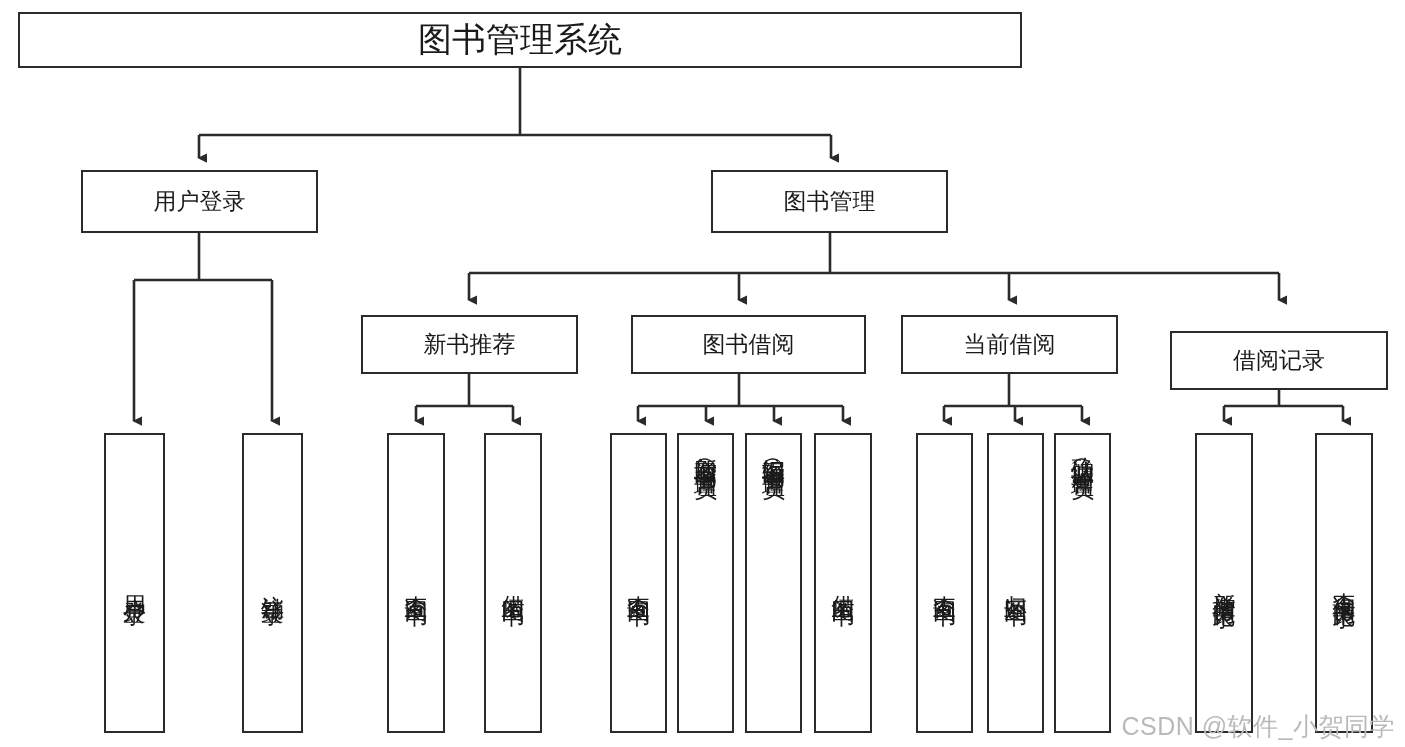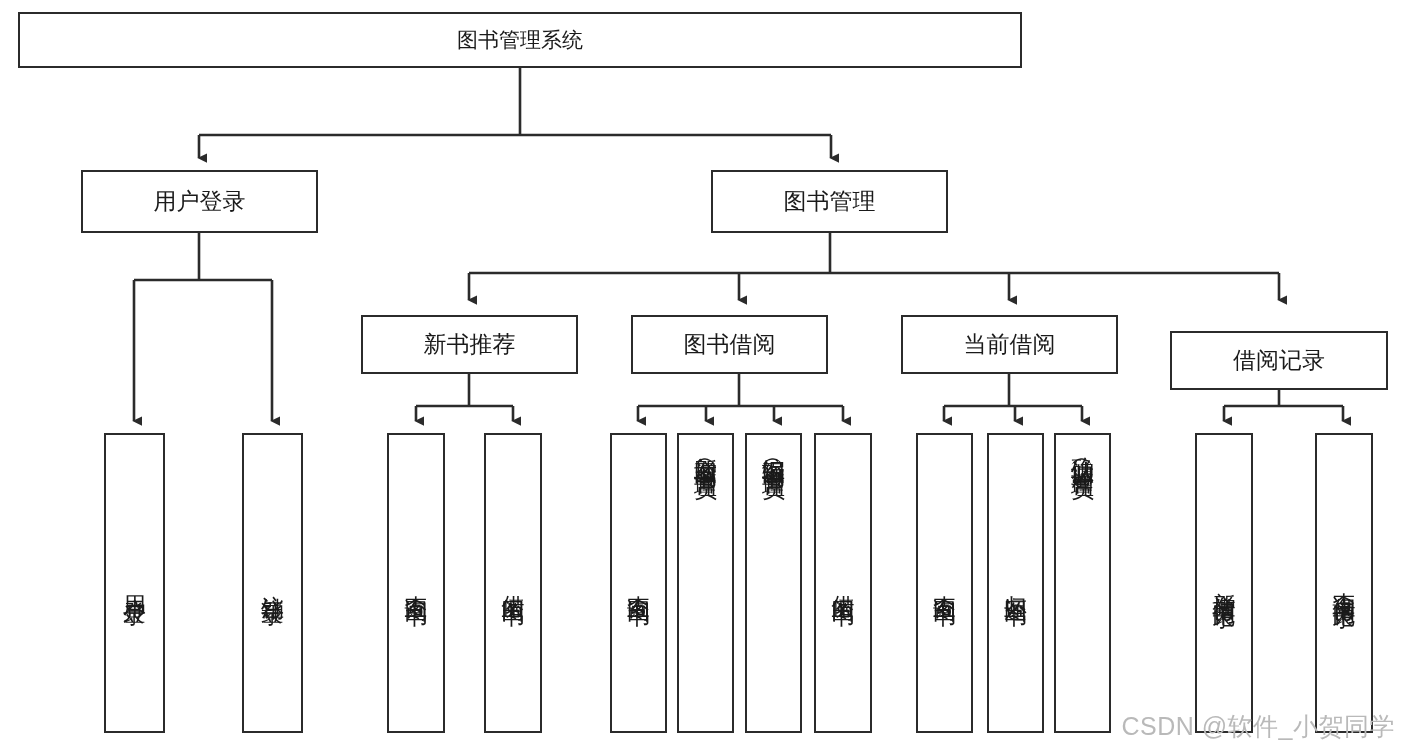--- a/index.html
+++ b/index.html
@@ -36,21 +36,21 @@
     color: #1a1a1a;
     z-index: 2;
   }
   .node .label {
     display: block;
     text-align: center;
     line-height: 1.15;
     white-space: nowrap;
   }
   .node-root .label {
-    font-size: 21px;
+    font-size: 34px;
   }
   .node-l2 .label {
     font-size: 23px;
   }
   .node-l3 .label {
     font-size: 23px;
   }
   
   .node-leaf {
     align-items: flex-start;
@@ -147,21 +147,21 @@
   <div class="node node-l2" style="left:81px; top:170px; width:237px; height:63px;">
     <span class="label">用户登录</span>
   </div>
   <div class="node node-l2" style="left:711px; top:170px; width:237px; height:63px;justify-content:center;">
     <span class="label">图书管理</span>
   </div>
 
   <div class="node node-l3" style="left:361px; top:315px; width:217px; height:59px;">
     <span class="label">新书推荐</span>
   </div>
-  <div class="node node-l3" style="left:631px; top:315px; width:197px; height:59px;">
+  <div class="node node-l3" style="left:631px; top:315px; width:235px; height:59px;">
     <span class="label">图书借阅</span>
   </div>
   <div class="node node-l3" style="left:901px; top:315px; width:217px; height:59px;">
     <span class="label">当前借阅</span>
   </div>
   <div class="node node-l3" style="left:1170px; top:315px; width:218px; height:59px;margin-top:16px;">
     <span class="label">借阅记录</span>
   </div>
 
   <div class="node node-leaf align-mid" style="left:104px; top:433px; width:61px; height:300px;">

